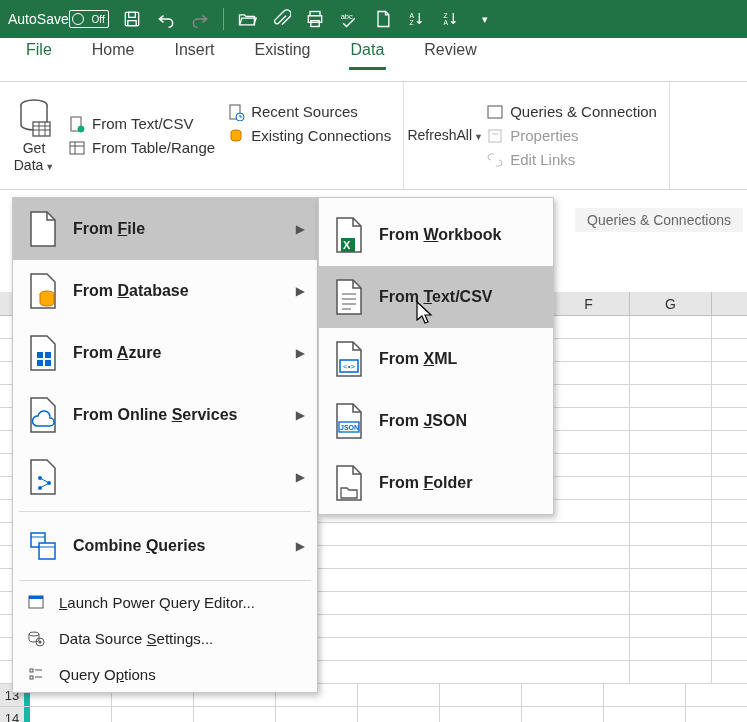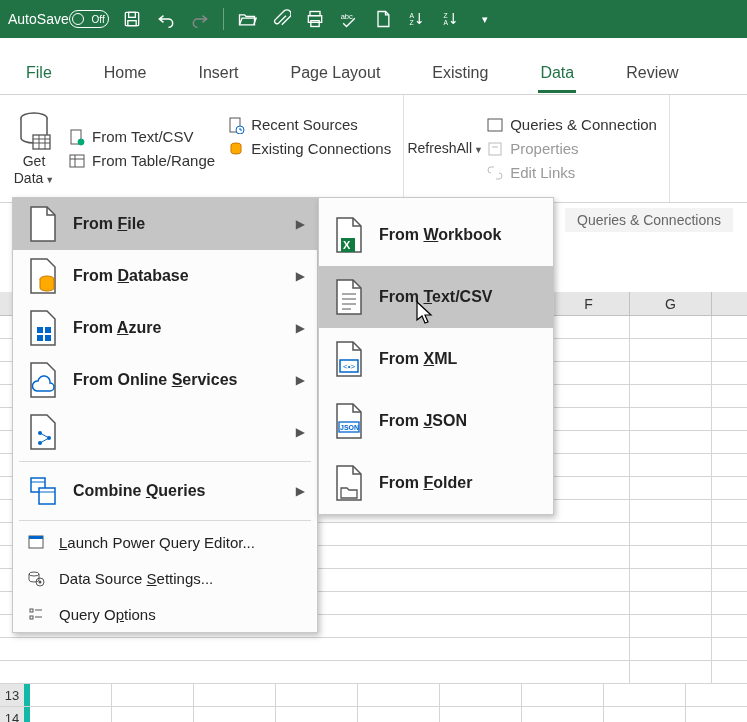--- a/index.html
+++ b/index.html
@@ -24,21 +24,21 @@
   .autosave {
     display: flex;
     align-items: center;
     color: #fff;
     font-size: 14px;
   }
   .toggle {
     width: 40px;
     height: 18px;
     border: 1.5px solid #fff;
-    border-radius: 9px;
+    border-radius: 2px;
     display: flex;
     align-items: center;
     justify-content: flex-end;
     padding: 0 3px;
     font-size: 10px;
     color: #fff;
     position: relative;
   }
   .toggle::before {
     content: "";
@@ -57,25 +57,25 @@
     justify-content: center;
     color: #fff;
   }
   .qat-sep {
     width: 1px;
     height: 22px;
     background: rgba(255,255,255,0.35);
   }
   
   .ribbon-tabs {
-    height: 57px;
+    height: 44px;
     display: flex;
     align-items: flex-end;
-    padding: 2px 8px;
-    gap: 16px;
+    padding: 12px 8px;
+    gap: 4px;
     border-bottom: 1px solid #d4d4d4;
   }
   .ribbon-tab {
     padding: 8px 18px 10px;
     font-size: 16px;
     color: #444;
     cursor: pointer;
     position: relative;
   }
   .ribbon-tab.file {
@@ -175,21 +175,21 @@
     width: 82px;
     border-right: 1px solid #c0c0c0;
     text-align: center;
     font-size: 14px;
     color: #333;
     line-height: 24px;
   }
   .qc-label {
     position: absolute;
     top: 208px;
-    right: 14px;
+    right: 4px;
     font-size: 14px;
     color: #666;
     background: #f3f3f3;
     padding: 4px 12px;
     z-index: 1;
   }
   
   .grid {
     position: absolute;
     top: 316px;
@@ -224,21 +224,21 @@
     z-index: 10;
   }
   .menu-main {
     top: 197px;
     left: 12px;
     width: 306px;
   }
   .menu-item {
     display: flex;
     align-items: center;
-    height: 52px;
+    height: 62px;
     padding: 0 14px;
     gap: 14px;
     font-size: 16px;
     color: #222;
     position: relative;
   }
   .menu-item.slim {
     height: 36px;
     font-size: 15px;
   }
@@ -365,21 +365,20 @@
         <path d="M15 4 v14 m-3 -3 l3 3 l3 -3" stroke="#fff" stroke-width="1.6" fill="none"></path>
       </svg>
   </div>
   <div class="qat-icon" style="font-size:11px;">▾</div>
 </div>
 
 <div class="ribbon-tabs">
   <div class="ribbon-tab file">File</div>
   <div class="ribbon-tab">Home</div>
   <div class="ribbon-tab">Insert</div>
-  <div class="ribbon-tab">Page Layout</div>
   <div class="ribbon-tab">Existing</div>
   <div class="ribbon-tab active">Data</div>
   <div class="ribbon-tab">Review</div>
 </div>
 
 <div class="ribbon-content">
   <div class="ribbon-group">
     <div class="get-data-btn">
       <svg class="db-icon" viewBox="0 0 36 40">
         <ellipse cx="18" cy="7" rx="13" ry="5" fill="#fff" stroke="#555" stroke-width="1.5"></ellipse>

